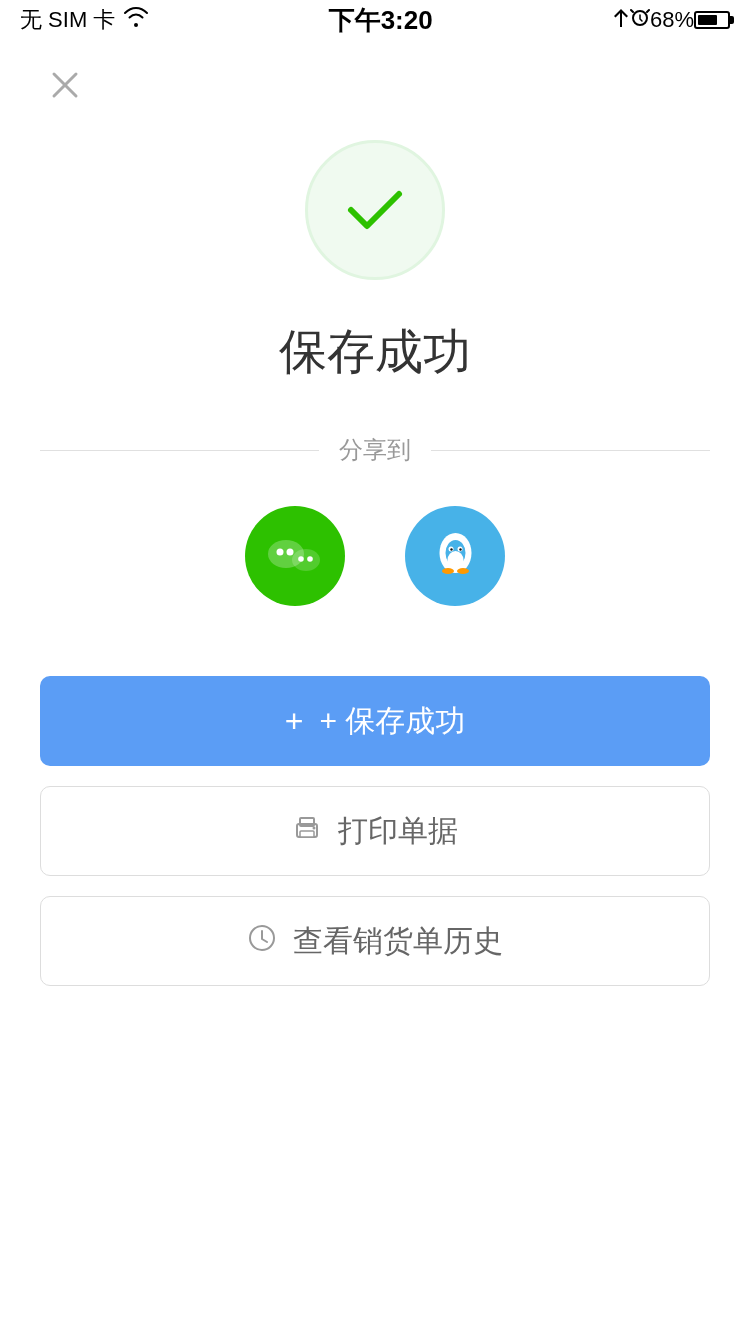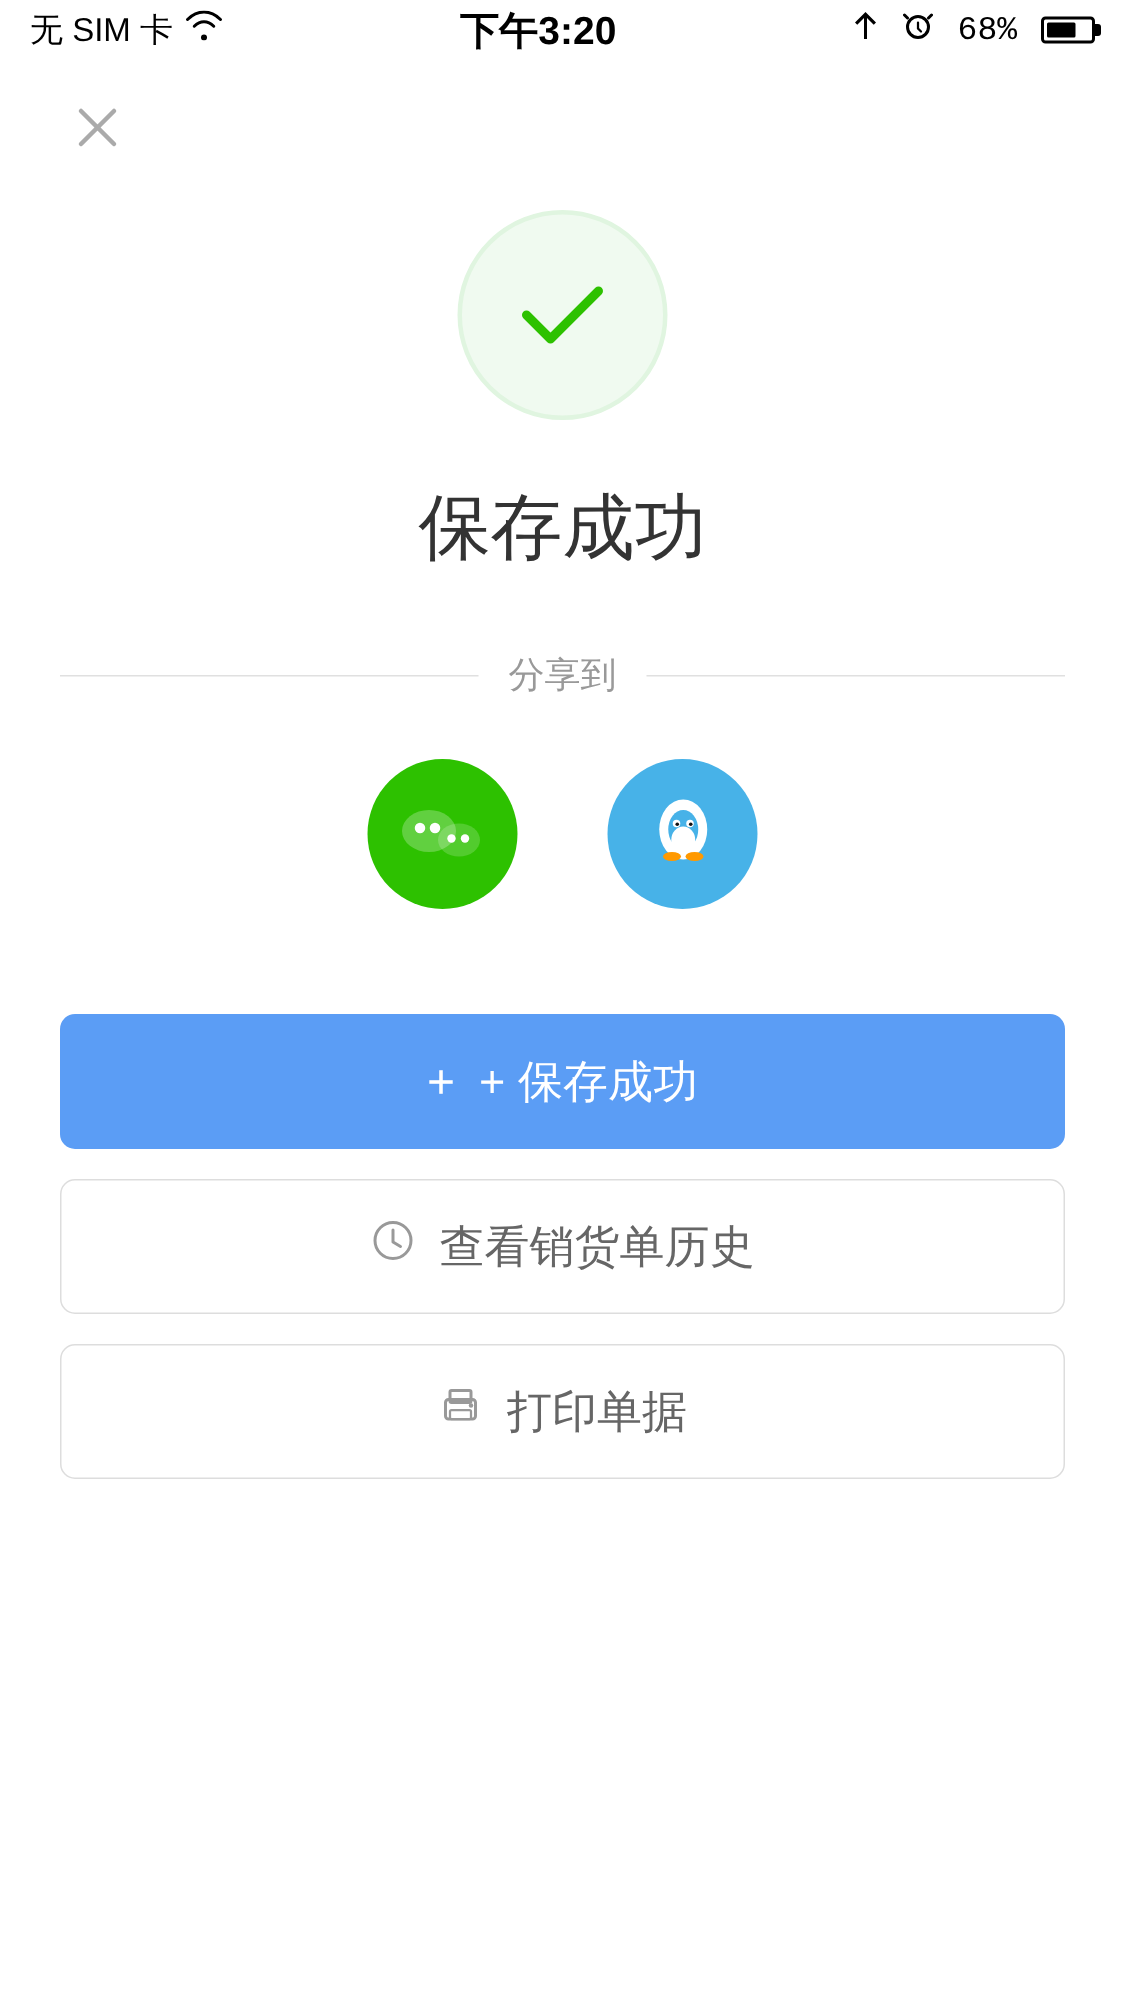--- a/index.html
+++ b/index.html
@@ -31,23 +31,22 @@
       gap: 8px;
       font-size: 22px;
     }
     .status-center {
       font-size: 26px;
       font-weight: 700;
     }
     .status-right {
       display: flex;
       align-items: center;
-      gap: 16px;
+      gap: 0;
       font-size: 22px;
-      font-family: Liberation Mono, monospace;
     }
     .battery-icon {
       display: inline-flex;
       align-items: center;
       gap: 2px;
     }
     .battery-body {
       width: 36px;
       height: 18px;
       border: 2px solid #000;
@@ -290,38 +289,38 @@
         <ellipse cx="27.5" cy="33" rx="8" ry="9" fill="white"></ellipse>
       </svg>
     </div>
   </div>
 
   <div class="action-buttons">
 
     <button class="btn btn-primary">
       <span style="font-size:32px; font-weight:300;">+</span>
       <span style="font-size:30px;">+ 保存成功</span>
-    </button>
-
-    <button class="btn btn-secondary">
-      <span>
-        <svg width="30" height="30" viewBox="0 0 30 30" fill="none">
-          <circle cx="15" cy="15" r="12" stroke="#999" stroke-width="2"></circle>
-          <path d="M15 8v8l5 3" stroke="#999" stroke-width="2" stroke-linecap="round" stroke-linejoin="round"></path>
-        </svg>
-      </span>
-      <span style="font-size:30px; color:#666;">查看销货单历史</span>
     </button>
 
     <button class="btn btn-secondary">
       <span>
         <svg width="30" height="30" viewBox="0 0 30 30" fill="none">
           <rect x="5" y="11" width="20" height="13" rx="2" stroke="#999" stroke-width="2"></rect>
           <rect x="8" y="5" width="14" height="8" rx="1" stroke="#999" stroke-width="2"></rect>
           <rect x="8" y="18" width="14" height="6" rx="1" fill="#fff" stroke="#999" stroke-width="1.5"></rect>
           <circle cx="22" cy="15" r="1.5" fill="#999"></circle>
         </svg>
       </span>
       <span style="font-size:30px; color:#666;">打印单据</span>
     </button>
 
+    <button class="btn btn-secondary">
+      <span>
+        <svg width="30" height="30" viewBox="0 0 30 30" fill="none">
+          <circle cx="15" cy="15" r="12" stroke="#999" stroke-width="2"></circle>
+          <path d="M15 8v8l5 3" stroke="#999" stroke-width="2" stroke-linecap="round" stroke-linejoin="round"></path>
+        </svg>
+      </span>
+      <span style="font-size:30px; color:#666;">查看销货单历史</span>
+    </button>
+
   </div>
 </div>
 
 </body></html>

